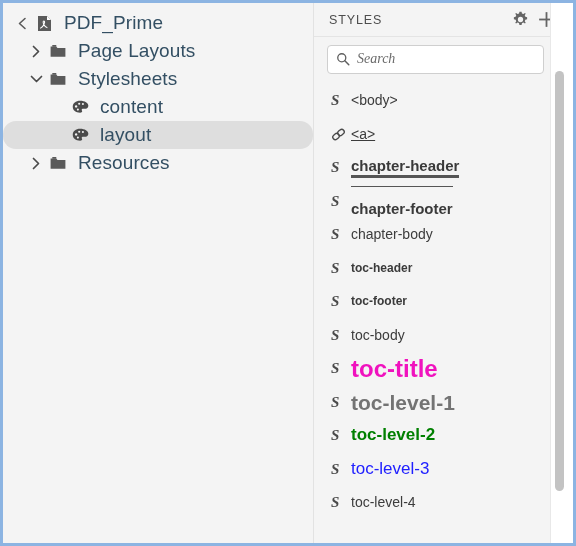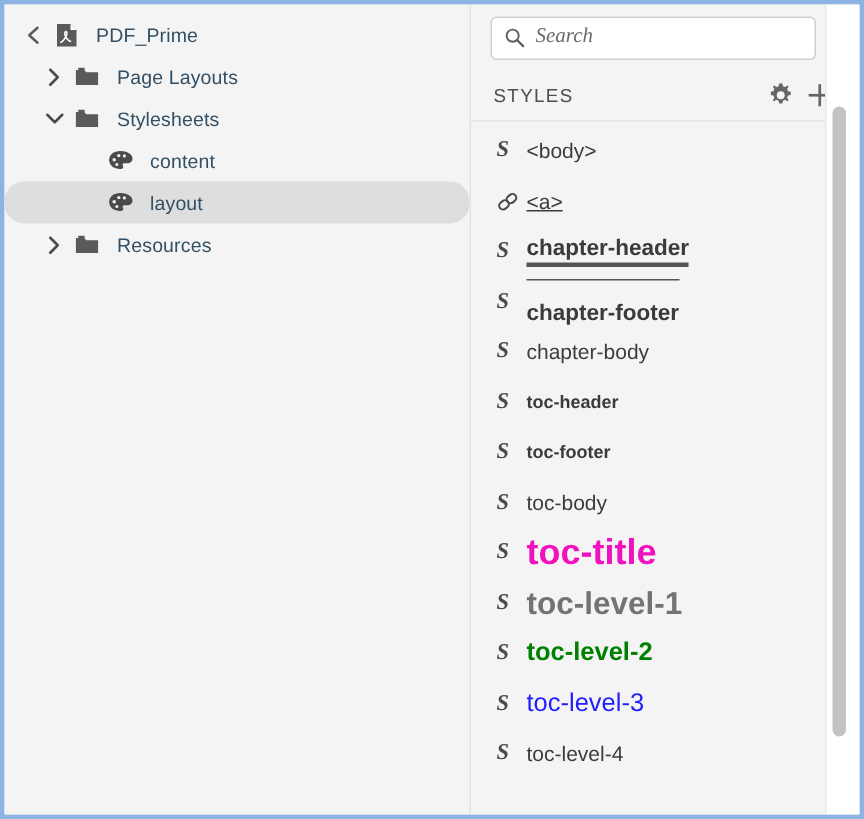--- a/index.html
+++ b/index.html
@@ -37,21 +37,21 @@
     padding-top: 6px;
     overflow: hidden;
     flex: 0 0 311px;
   }
 
   .tree-row {
     position: relative;
     height: 28px;
     display: flex;
     align-items: center;
-    font-size: 13px;
+    font-size: 19px;
     color: #31485c;
     white-space: nowrap;
     cursor: default;
   }
   .tree-row.selected {
     background: #dedede;
     border-radius: 13px;
   }
   .tree-row .twisty {
     width: 22px;
@@ -331,61 +331,61 @@
             </svg>
           </span>
           <span class="tree-label">Resources</span>
         </div>
       </div>
   </div>
 
   <div id="styles-panel">
 
     <div id="styles-right-gutter"></div>
+
+    <div id="styles-header">
+      <span id="styles-title">STYLES</span>
+
+      <span class="hdr-btn">
+        <svg width="17" height="17" viewBox="0 0 20 20">
+          <path fill="#656565" d="M10,0.8 l1.25,0 0.45,2.1 a7.2,7.2 0 0 1 1.75,0.72 l1.8,-1.18 0.9,0.9 -1.18,1.8
+                   a7.2,7.2 0 0 1 0.72,1.75 l2.1,0.45 0,1.25 0,1.25 -2.1,0.45 a7.2,7.2 0 0 1 -0.72,1.75
+                   l1.18,1.8 -0.9,0.9 -1.8,-1.18 a7.2,7.2 0 0 1 -1.75,0.72 l-0.45,2.1 -1.25,0 -1.25,0
+                   -0.45,-2.1 a7.2,7.2 0 0 1 -1.75,-0.72 l-1.8,1.18 -0.9,-0.9 1.18,-1.8
+                   a7.2,7.2 0 0 1 -0.72,-1.75 l-2.1,-0.45 0,-1.25 0,-1.25 2.1,-0.45
+                   a7.2,7.2 0 0 1 0.72,-1.75 l-1.18,-1.8 0.9,-0.9 1.8,1.18 a7.2,7.2 0 0 1 1.75,-0.72 l0.45,-2.1 z"></path>
+          <circle cx="10" cy="10" r="3.1" fill="#f4f4f4"></circle>
+        </svg>
+      </span>
+
+      <span class="hdr-btn">
+        <svg width="17" height="17" viewBox="0 0 18 18">
+          <rect x="8.05" y="1.2" width="1.9" height="15.6" fill="#656565"></rect>
+          <rect x="1.2" y="8.05" width="15.6" height="1.9" fill="#656565"></rect>
+        </svg>
+      </span>
+    </div>
 
     <div id="search-bar">
       <div id="search-box">
         <span>
           <svg width="14" height="14" viewBox="0 0 16 16">
             <circle cx="6.6" cy="6.6" r="4.6" fill="none" stroke="#5f5f5f" stroke-width="1.5"></circle>
             <line x1="10.1" y1="10.1" x2="14.6" y2="14.6" stroke="#5f5f5f" stroke-width="1.7" stroke-linecap="round"></line>
           </svg>
         </span>
         <input id="search-input" type="text" placeholder="Search" style="">
       </div>
       <span id="filter-btn">
         <svg width="19" height="19" viewBox="0 0 20 20">
           <path d="M1.5,3 H18.5 L11.6,10.6 V17.2 L8.4,15.2 V10.6 Z" fill="#5f5f5f"></path>
         </svg>
       </span>
     </div>
 
-    <div id="styles-header">
-      <span id="styles-title">STYLES</span>
-
-      <span class="hdr-btn">
-        <svg width="17" height="17" viewBox="0 0 20 20">
-          <path fill="#656565" d="M10,0.8 l1.25,0 0.45,2.1 a7.2,7.2 0 0 1 1.75,0.72 l1.8,-1.18 0.9,0.9 -1.18,1.8
-                   a7.2,7.2 0 0 1 0.72,1.75 l2.1,0.45 0,1.25 0,1.25 -2.1,0.45 a7.2,7.2 0 0 1 -0.72,1.75
-                   l1.18,1.8 -0.9,0.9 -1.8,-1.18 a7.2,7.2 0 0 1 -1.75,0.72 l-0.45,2.1 -1.25,0 -1.25,0
-                   -0.45,-2.1 a7.2,7.2 0 0 1 -1.75,-0.72 l-1.8,1.18 -0.9,-0.9 1.18,-1.8
-                   a7.2,7.2 0 0 1 -0.72,-1.75 l-2.1,-0.45 0,-1.25 0,-1.25 2.1,-0.45
-                   a7.2,7.2 0 0 1 0.72,-1.75 l-1.18,-1.8 0.9,-0.9 1.8,1.18 a7.2,7.2 0 0 1 1.75,-0.72 l0.45,-2.1 z"></path>
-          <circle cx="10" cy="10" r="3.1" fill="#f4f4f4"></circle>
-        </svg>
-      </span>
-
-      <span class="hdr-btn">
-        <svg width="17" height="17" viewBox="0 0 18 18">
-          <rect x="8.05" y="1.2" width="1.9" height="15.6" fill="#656565"></rect>
-          <rect x="1.2" y="8.05" width="15.6" height="1.9" fill="#656565"></rect>
-        </svg>
-      </span>
-    </div>
-
     <div id="styles-list">
         <div class="style-row">
           <span class="s-icon">S</span>
           <span class="style-name sv-plain">&lt;body&gt;</span>
         </div>
         <div class="style-row">
           <span class="link-icon">
             <svg width="15" height="15" viewBox="0 0 16 16">
               <g transform="rotate(-40 8 8)" fill="none" stroke="#4a4a4a" stroke-width="1.45">
                 <rect x="0.9" y="5.3" width="7.3" height="5.4" rx="2.7"></rect>

